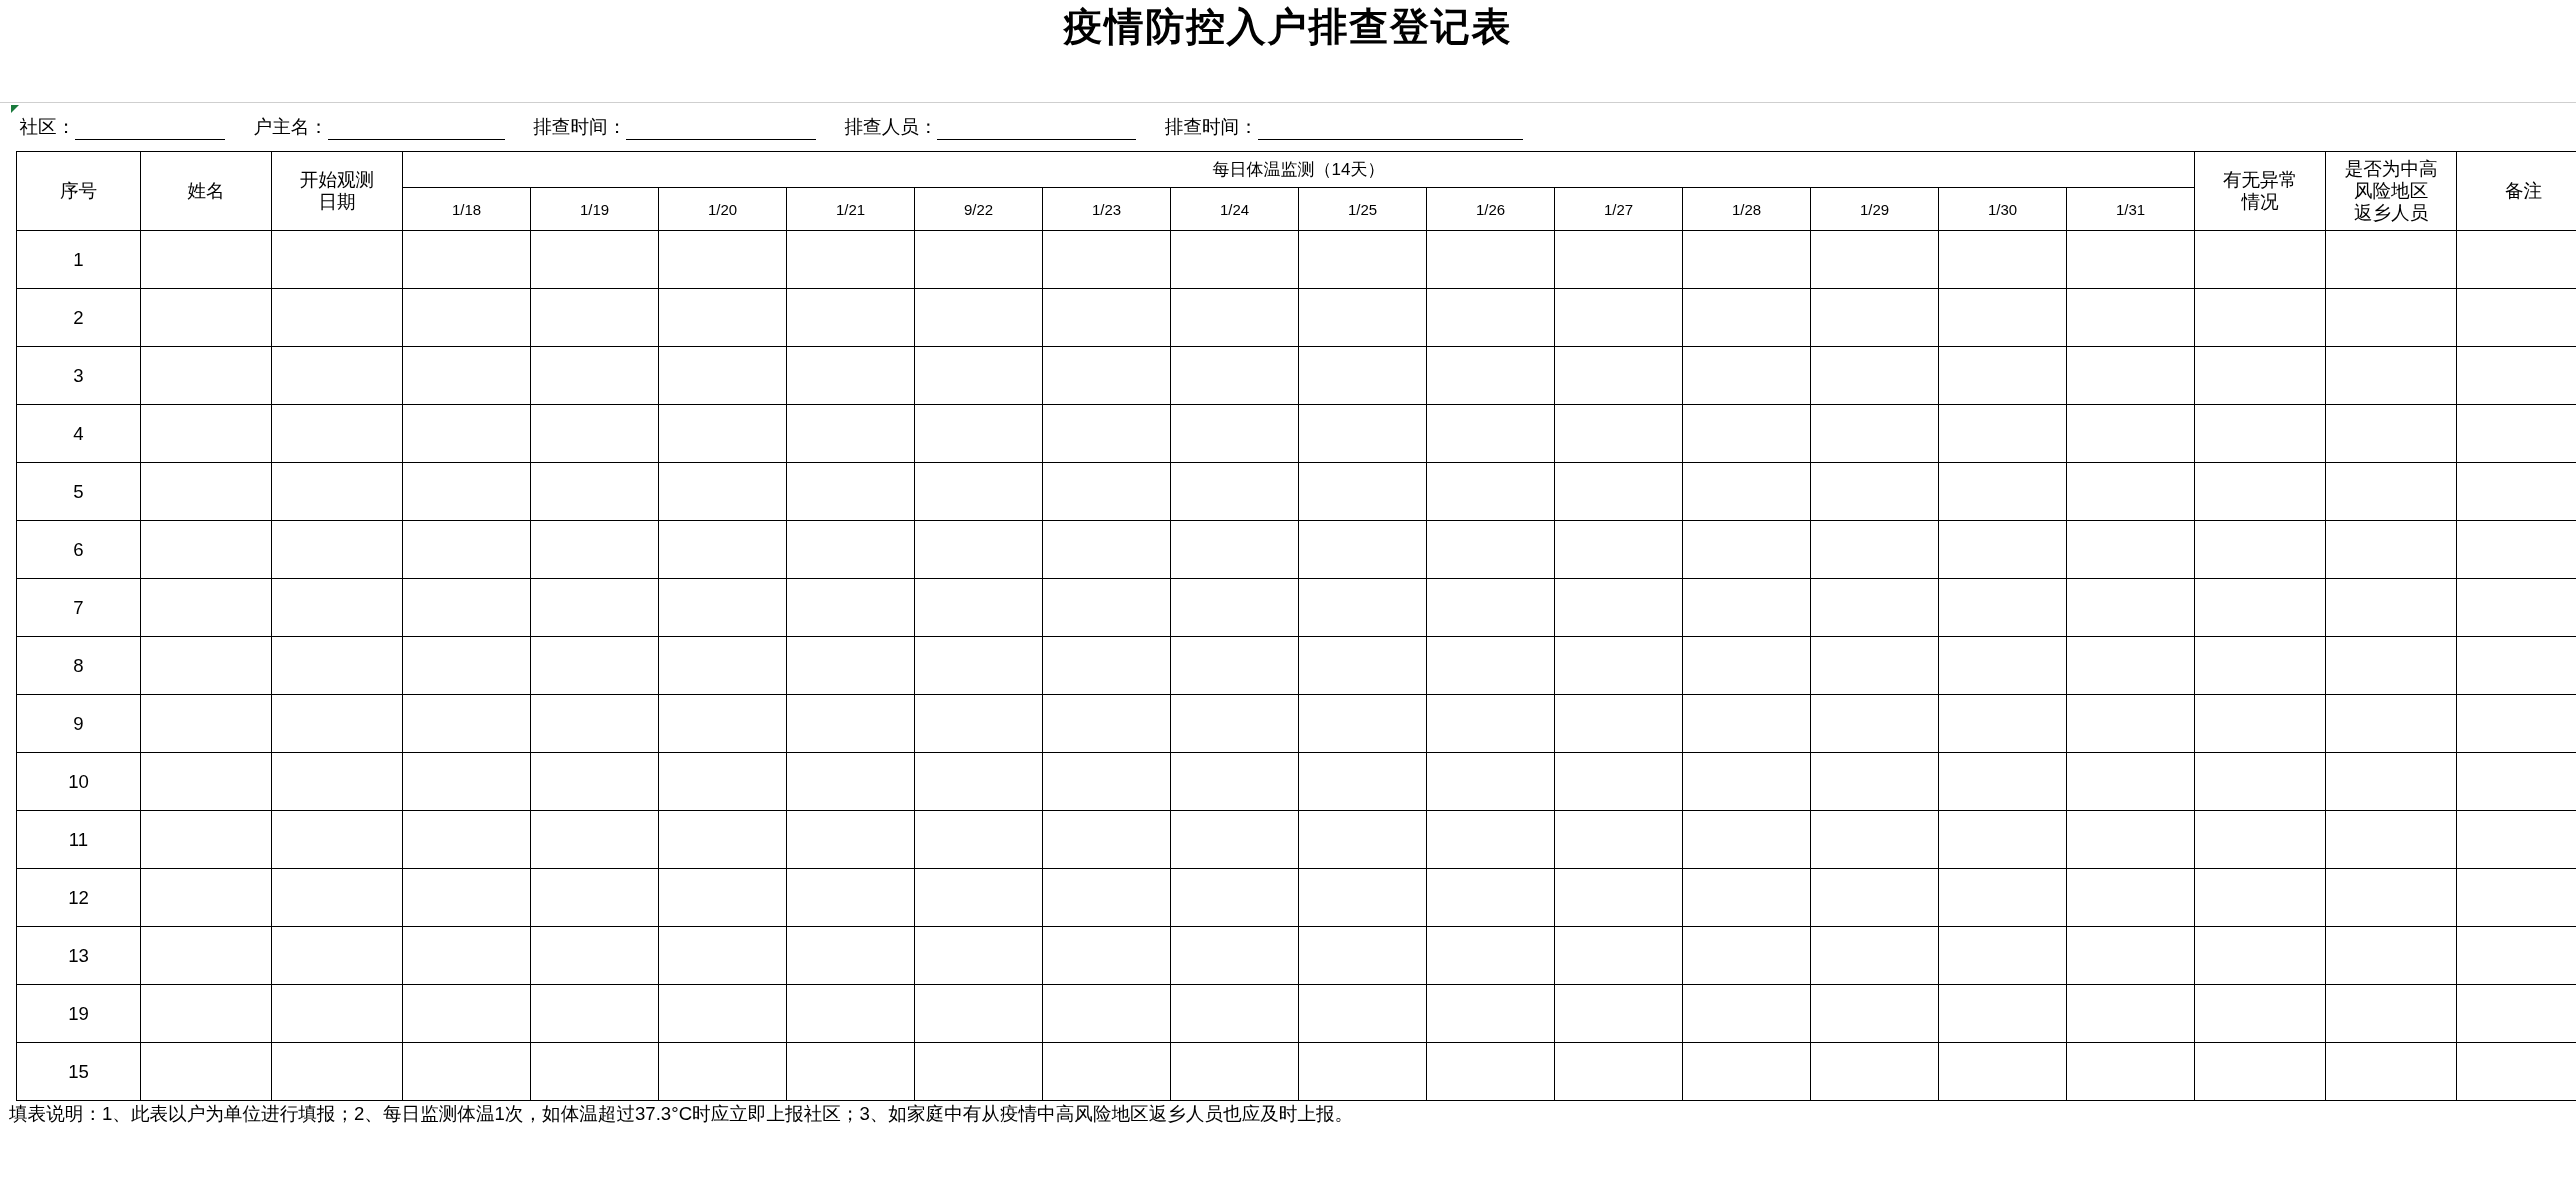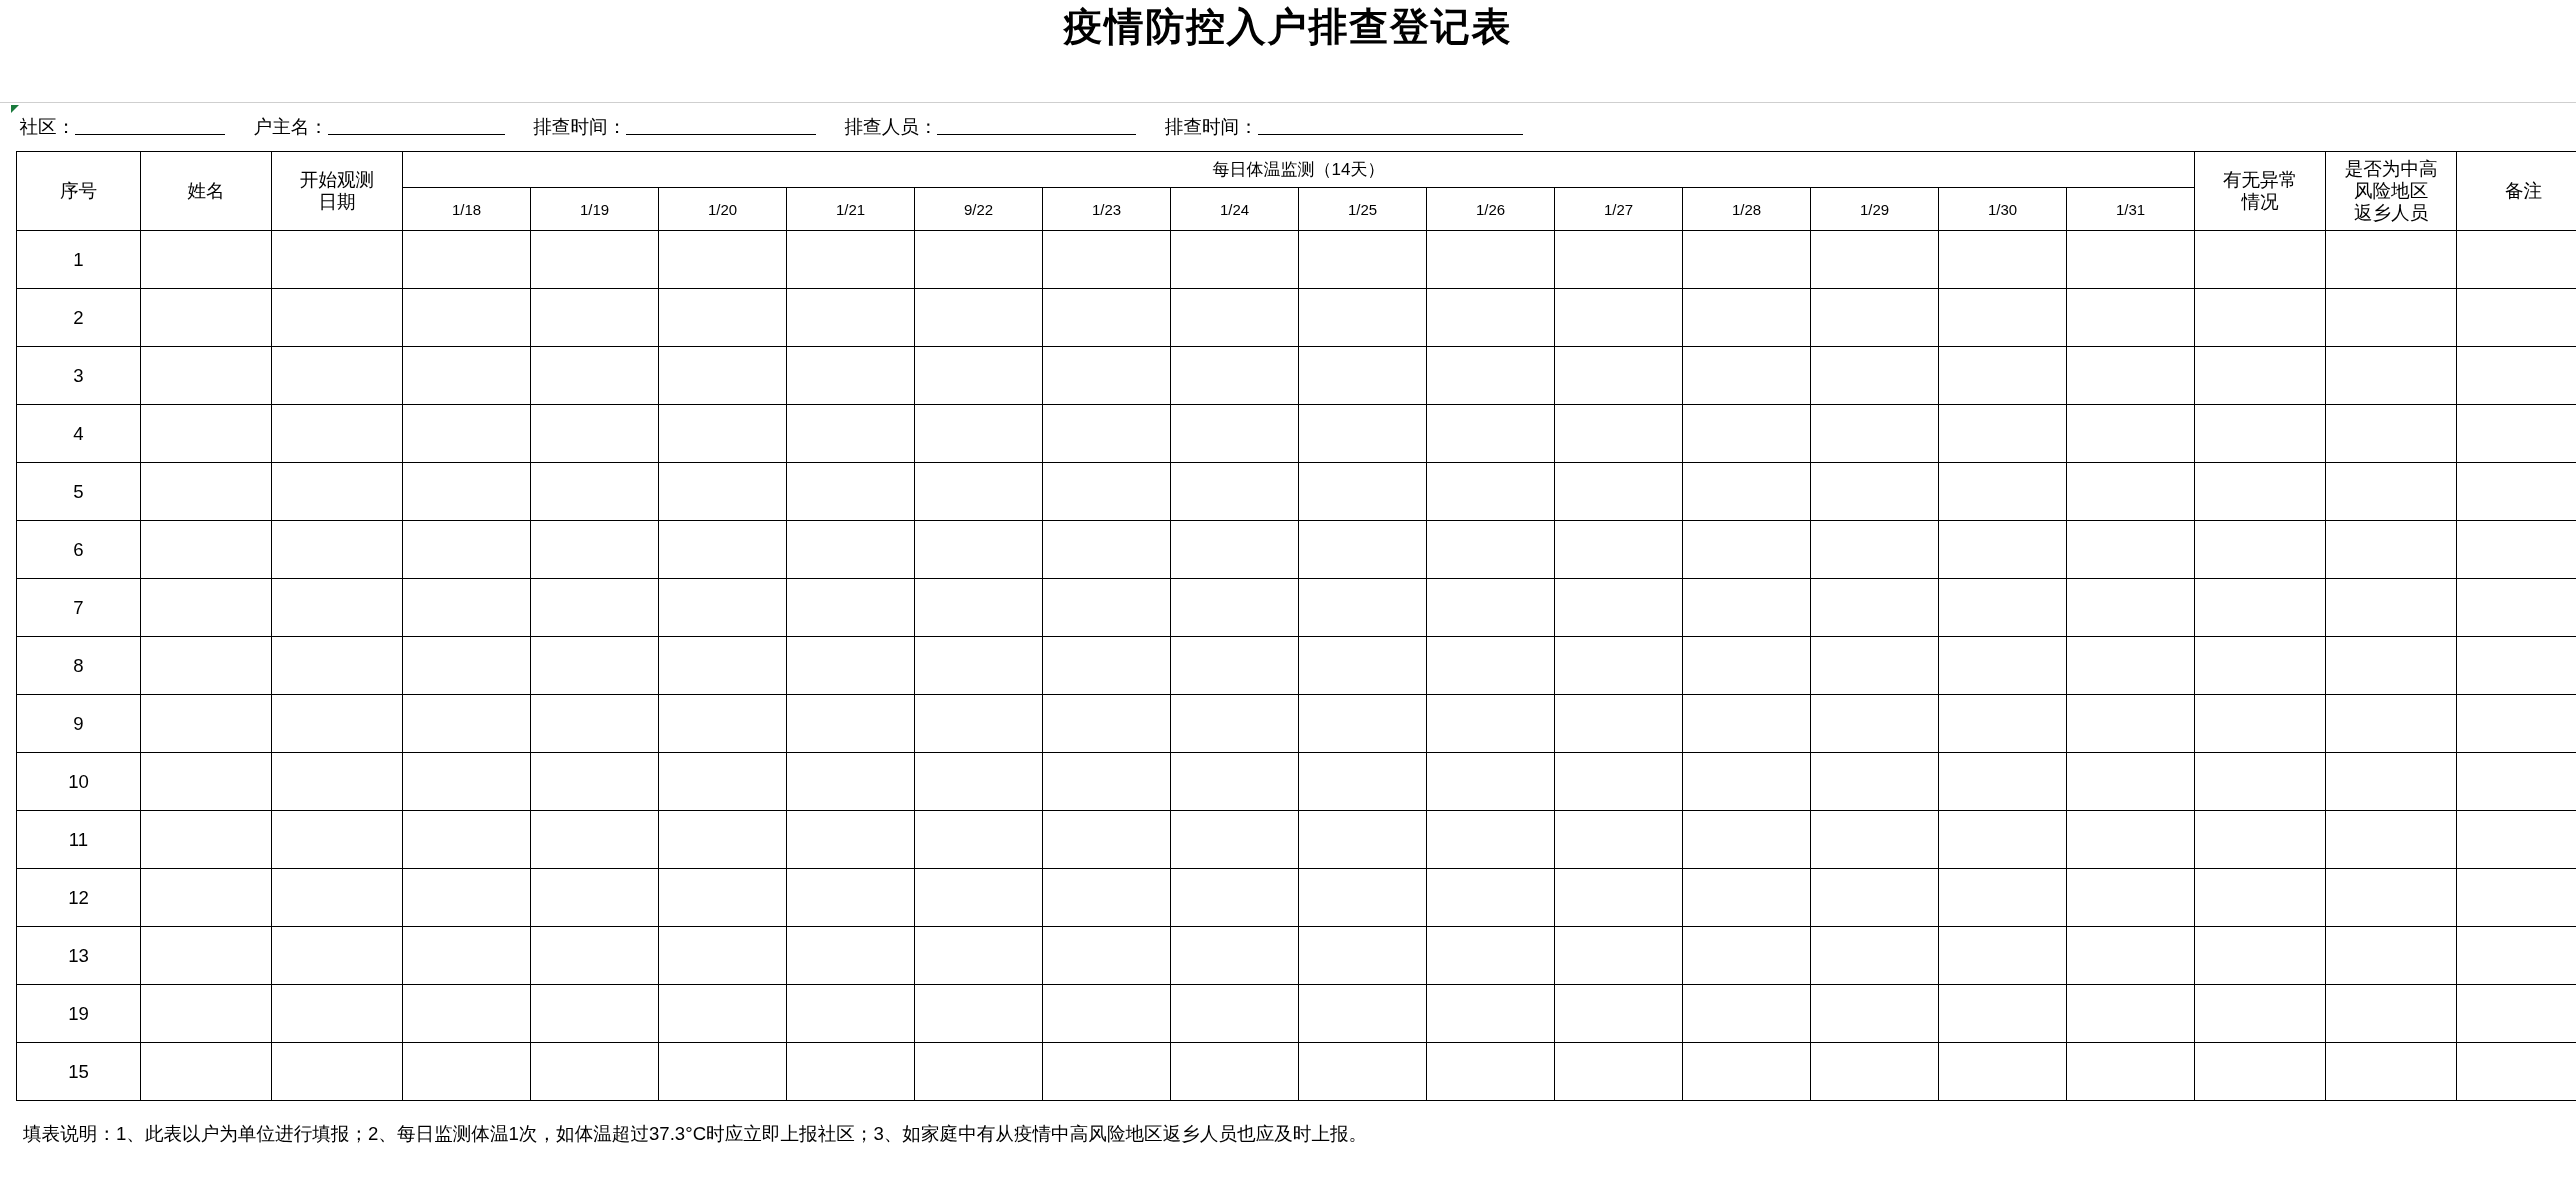--- a/index.html
+++ b/index.html
@@ -49,21 +49,21 @@
   .meta-row::before{
     content:"";
     position:absolute;
     left:10.6px; top:1.8px;
     width:0; height:0;
     border-left: 8px solid #1a7a3c;
     border-bottom: 8px solid transparent;
   }
   .meta-item {
     display: flex;
-    align-items: flex-start;
+    align-items: flex-end;
     margin-right: 5.3px;
     white-space: nowrap;
   }
   .meta-label { font-size: 18.6px; }
   .meta-blank {
     display: inline-block;
     border-bottom: 0.9px solid #000;
     height: 19.5px;
   }
   .b1 { width: 150px; }
@@ -107,22 +107,22 @@
   
   col.c-idx   { width: 124px; }
   col.c-name  { width: 131px; }
   col.c-start { width: 131px; }
   col.c-day   { width: 128px; }
   col.c-abn   { width: 131px; }
   col.c-risk  { width: 131px; }
   col.c-note  { width: 134px; }
   
   .footer-note {
-    margin-top: 21px;
-    padding-left: 23px;
+    margin-top: 1px;
+    padding-left: 9px;
     font-size: 18.6px;
     line-height: 1.3;
   }
 </style>
 </head>
 <body>
 
 <div class="page">
 
   <div class="title-bar">

